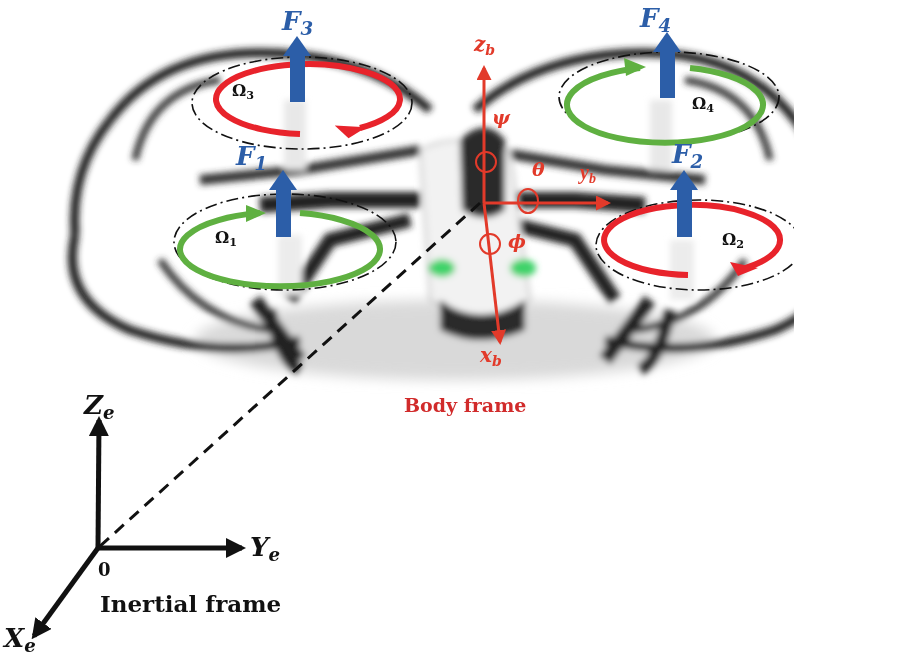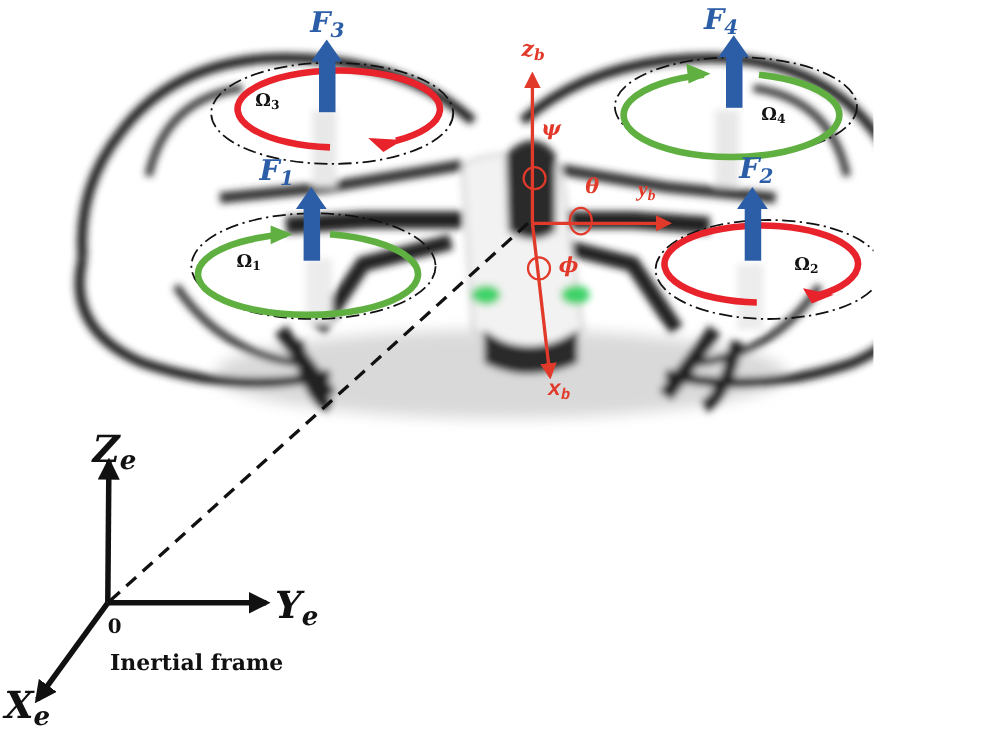--- a/index.html
+++ b/index.html
@@ -5,21 +5,21 @@
   html, body { margin: 0; padding: 0; background: #ffffff; }
   #root { position: relative; width: 794px; height: 664px; overflow: hidden; background: #ffffff; font-family: "DejaVu Serif", serif; }
   svg { position: absolute; left: 0; top: 0; }
   .lbl { position: absolute; font-family: "DejaVu Serif", serif; font-weight: bold; font-style: italic; white-space: nowrap; line-height: 1; }
   .lbl sub { font-size: 0.7em; vertical-align: -0.25em; }
   .blue { color: #2c5ea8; font-size: 26px; }
   .black { color: #111111; font-size: 16px; font-style: normal; }
   .red { color: #e23a2a; font-size: 20px; }
   .redsm { color: #e23a2a; font-size: 19px; }
   .cap { position: absolute; font-family: "DejaVu Serif", serif; font-weight: bold; font-size: 19px; white-space: nowrap; }
-  .k { color: #111111; font-size: 34px; }
+  .k { color: #111111; font-size: 26px; }
 </style>
 </head>
 <body>
 
 <div id="root">
 
   <svg width="905" height="664" viewBox="0 0 905 664">
     <defs>
       <filter id="blur" x="-10%" y="-10%" width="120%" height="120%">
           <feGaussianBlur stdDeviation="3.2"></feGaussianBlur>
@@ -129,24 +129,25 @@
   <div class="lbl blue" style="left:640px;top:5px;"><span>F</span><sub>4</sub></div>
   <div class="lbl blue" style="left:672px;top:141px;"><span>F</span><sub>2</sub></div>
 
   <div class="lbl black" style="left:232px;top:83px;"><span>Ω</span><sub>3</sub></div>
   <div class="lbl black" style="left:215px;top:230px;"><span>Ω</span><sub>1</sub></div>
   <div class="lbl black" style="left:692px;top:96px;"><span>Ω</span><sub>4</sub></div>
   <div class="lbl black" style="left:722px;top:232px;text-align:center;"><span>Ω</span><sub>2</sub></div>
 
   <div class="lbl red" style="left:474px;top:34px;"><span>z</span><sub>b</sub></div>
   <div class="lbl red" style="left:580px;top:162px;font-family:Liberation Serif, serif;"><span>y</span><sub>b</sub></div>
-  <div class="lbl red" style="left:498px;top:345px;font-family:Liberation Mono, monospace;"><span>x</span><sub>b</sub></div>
+  <div class="lbl red" style="left:480px;top:345px;"><span>x</span><sub>b</sub></div>
   <div class="lbl redsm" style="left:492px;top:108px;">ψ</div>
   <div class="lbl redsm" style="left:532px;top:160px;">θ</div>
   <div class="lbl redsm" style="left:508px;top:232px;">ϕ</div>
+  <div class="cap" style="left:404px;top:394px;color:#d12b2b;">Body frame</div>
 
   <div class="lbl k" style="left:84px;top:392px;"><span>Z</span><sub>e</sub></div>
   <div class="lbl k" style="left:250px;top:534px;text-align:center;"><span>Y</span><sub>e</sub></div>
   <div class="lbl k" style="left:4px;top:625px;text-align:right;"><span>X</span><sub>e</sub></div>
   <div class="cap" style="left:98px;top:559px;color:#111;font-size:18px;">0</div>
-  <div class="cap" style="left:100px;top:590px;color:#111;font-size:20px;">Inertial frame</div>
+  <div class="cap" style="left:100px;top:590px;color:#111;font-size:23px;">Inertial frame</div>
 
 </div>
 
 </body></html>

